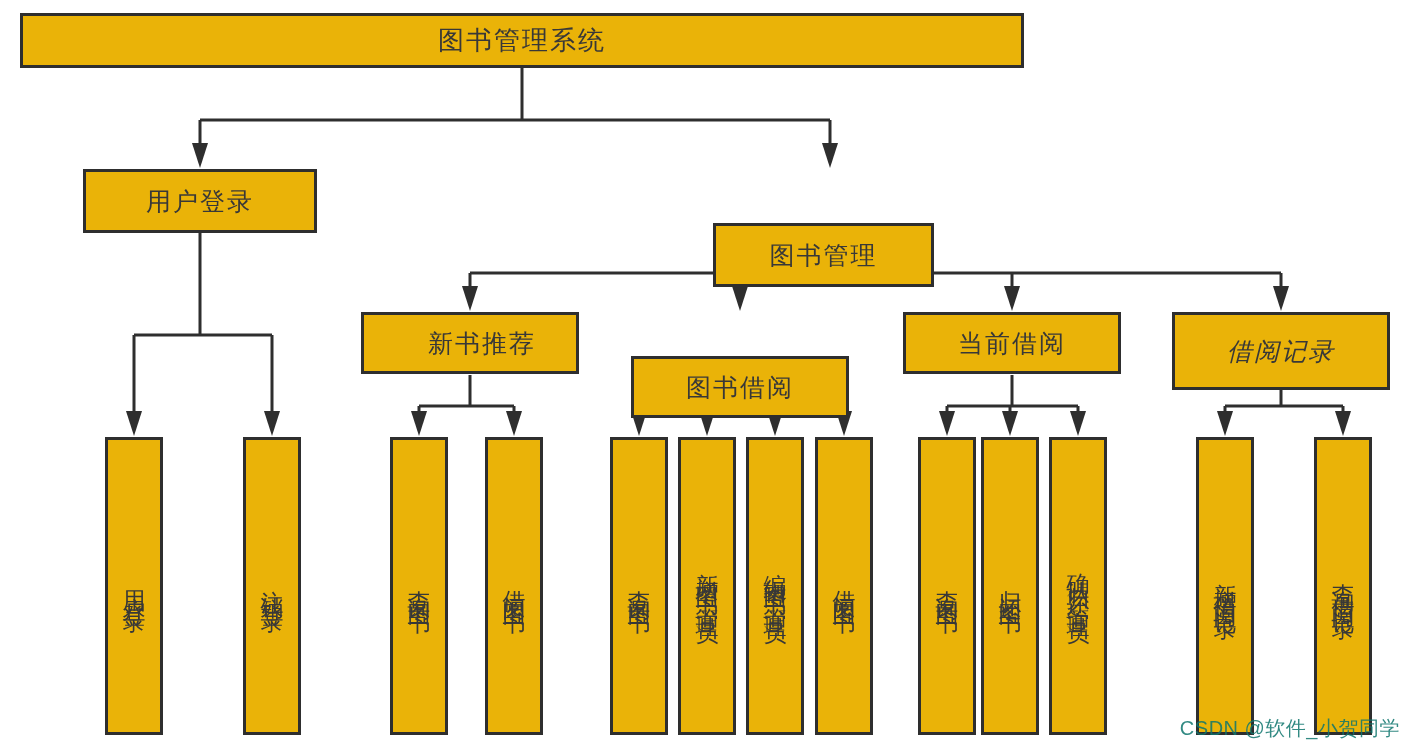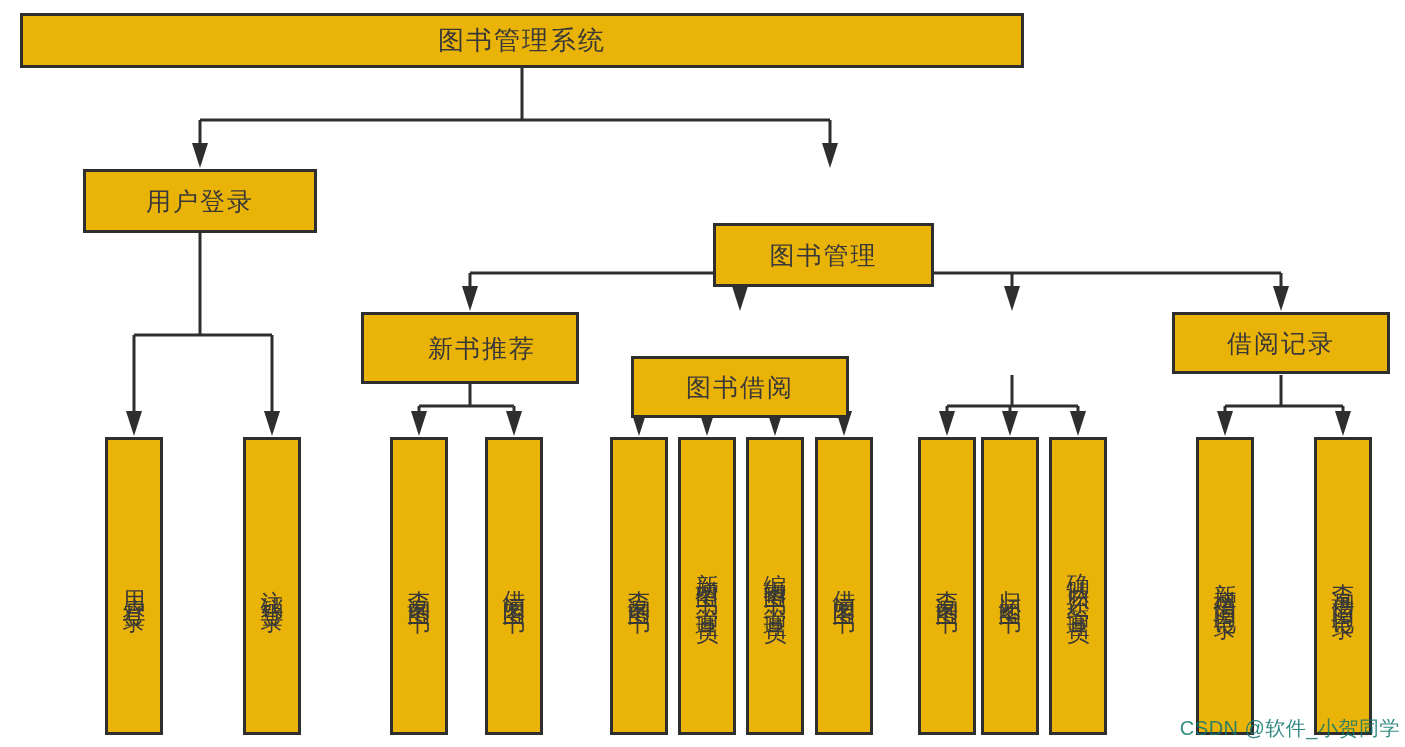--- a/index.html
+++ b/index.html
@@ -47,24 +47,24 @@
     font-size: 23px;
     letter-spacing: 7px;
     line-height: 1;
   }
   
   #n-root { left: 20px; top: 13px; width: 1004px; height: 55px; }
   
   #n-user-login    { left: 83px;  top: 169px; width: 234px; height: 64px; }
   #n-book-mgmt     { left: 713px; top: 179px; width: 221px; height: 64px; margin-top: 44px; }
   
-  #n-new-book      { left: 361px;  top: 312px; width: 218px; height: 72px; padding-left: 24px; }
+  #n-new-book      { left: 361px;  top: 312px; width: 218px; height: 62px; padding-left: 24px; }
   #n-book-borrow   { left: 631px;  top: 312px; width: 218px; height: 62px; margin-top: 44px; }
   #n-cur-borrow    { left: 903px;  top: 312px; width: 218px; height: 62px; }
-  #n-borrow-record { left: 1172px; top: 312px; width: 218px; height: 62px; }
+  #n-borrow-record { left: 1172px; top: 312px; width: 218px; height: 78px; font-style: italic; }
   
   .leaf { top: 437px; width: 58px; height: 298px; }
   #lf-ul-login     { left: 105px; }
   #lf-ul-logout    { left: 243px; }
   #lf-nb-query     { left: 390px; }
   #lf-nb-borrow    { left: 485px; }
   #lf-bb-query     { left: 610px; }
   #lf-bb-add       { left: 678px; }
   #lf-bb-edit      { left: 746px; }
   #lf-bb-borrow    { left: 815px; }
@@ -133,20 +133,23 @@
   <div id="n-book-mgmt" class="node h-node">
     <span>图书管理</span>
   </div>
 
   <div id="n-new-book" class="node h-node">
     <span>新书推荐</span>
   </div>
   <div id="n-book-borrow" class="node h-node">
     <span>图书借阅</span>
   </div>
+  <div id="n-cur-borrow" class="node h-node">
+    <span>当前借阅</span>
+  </div>
   <div id="n-borrow-record" class="node h-node">
     <span>借阅记录</span>
   </div>
 
   <div id="lf-ul-login" class="node leaf v-node">
     <span class="v-text">用户登录</span>
   </div>
   <div id="lf-ul-logout" class="node leaf v-node">
     <span class="v-text">注销登录</span>
   </div>

